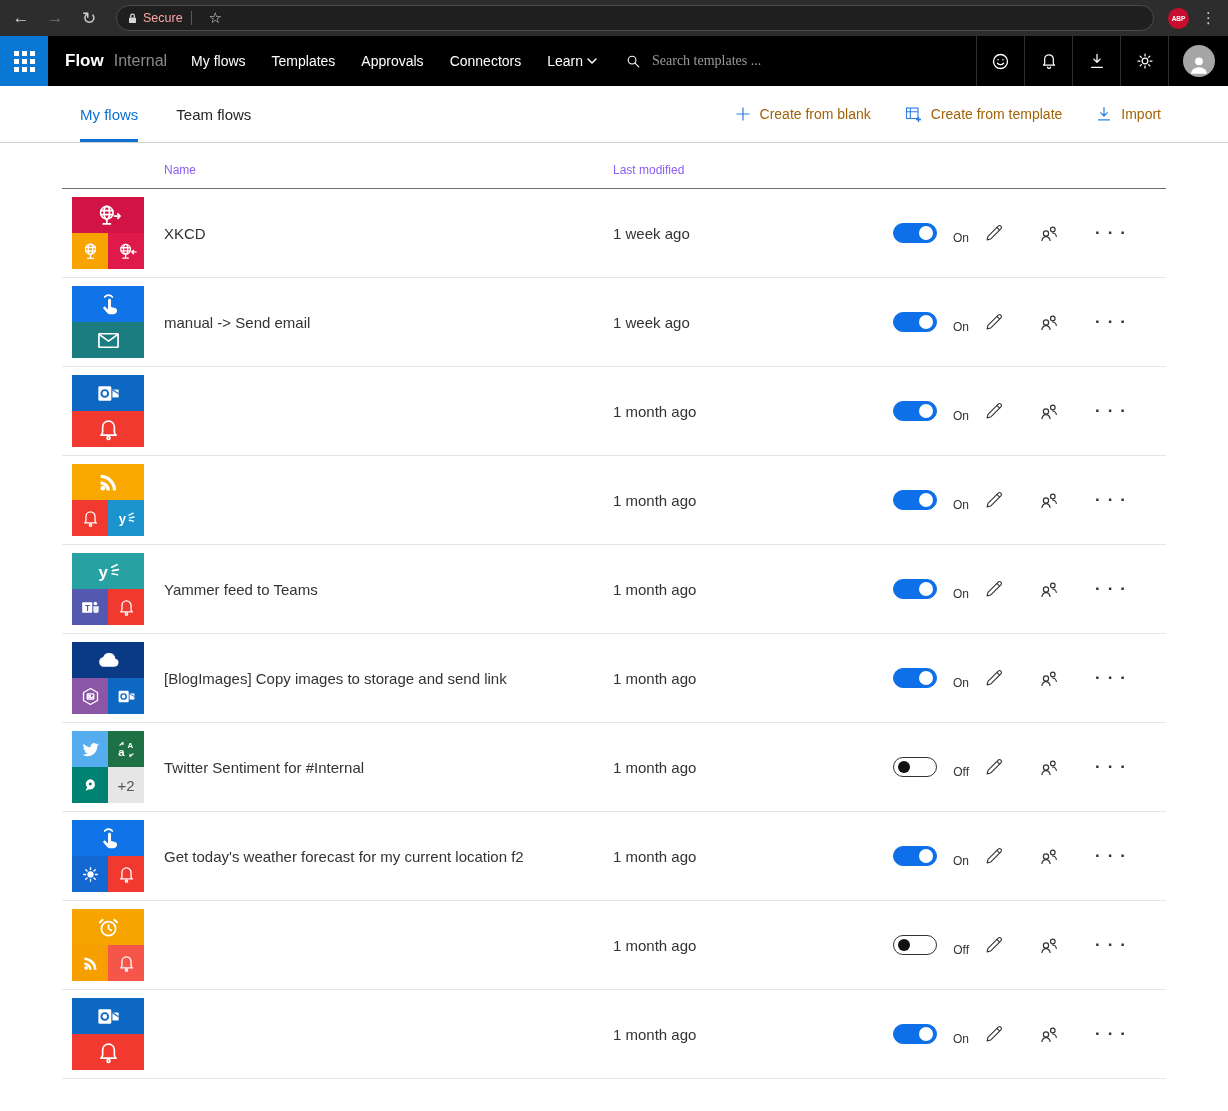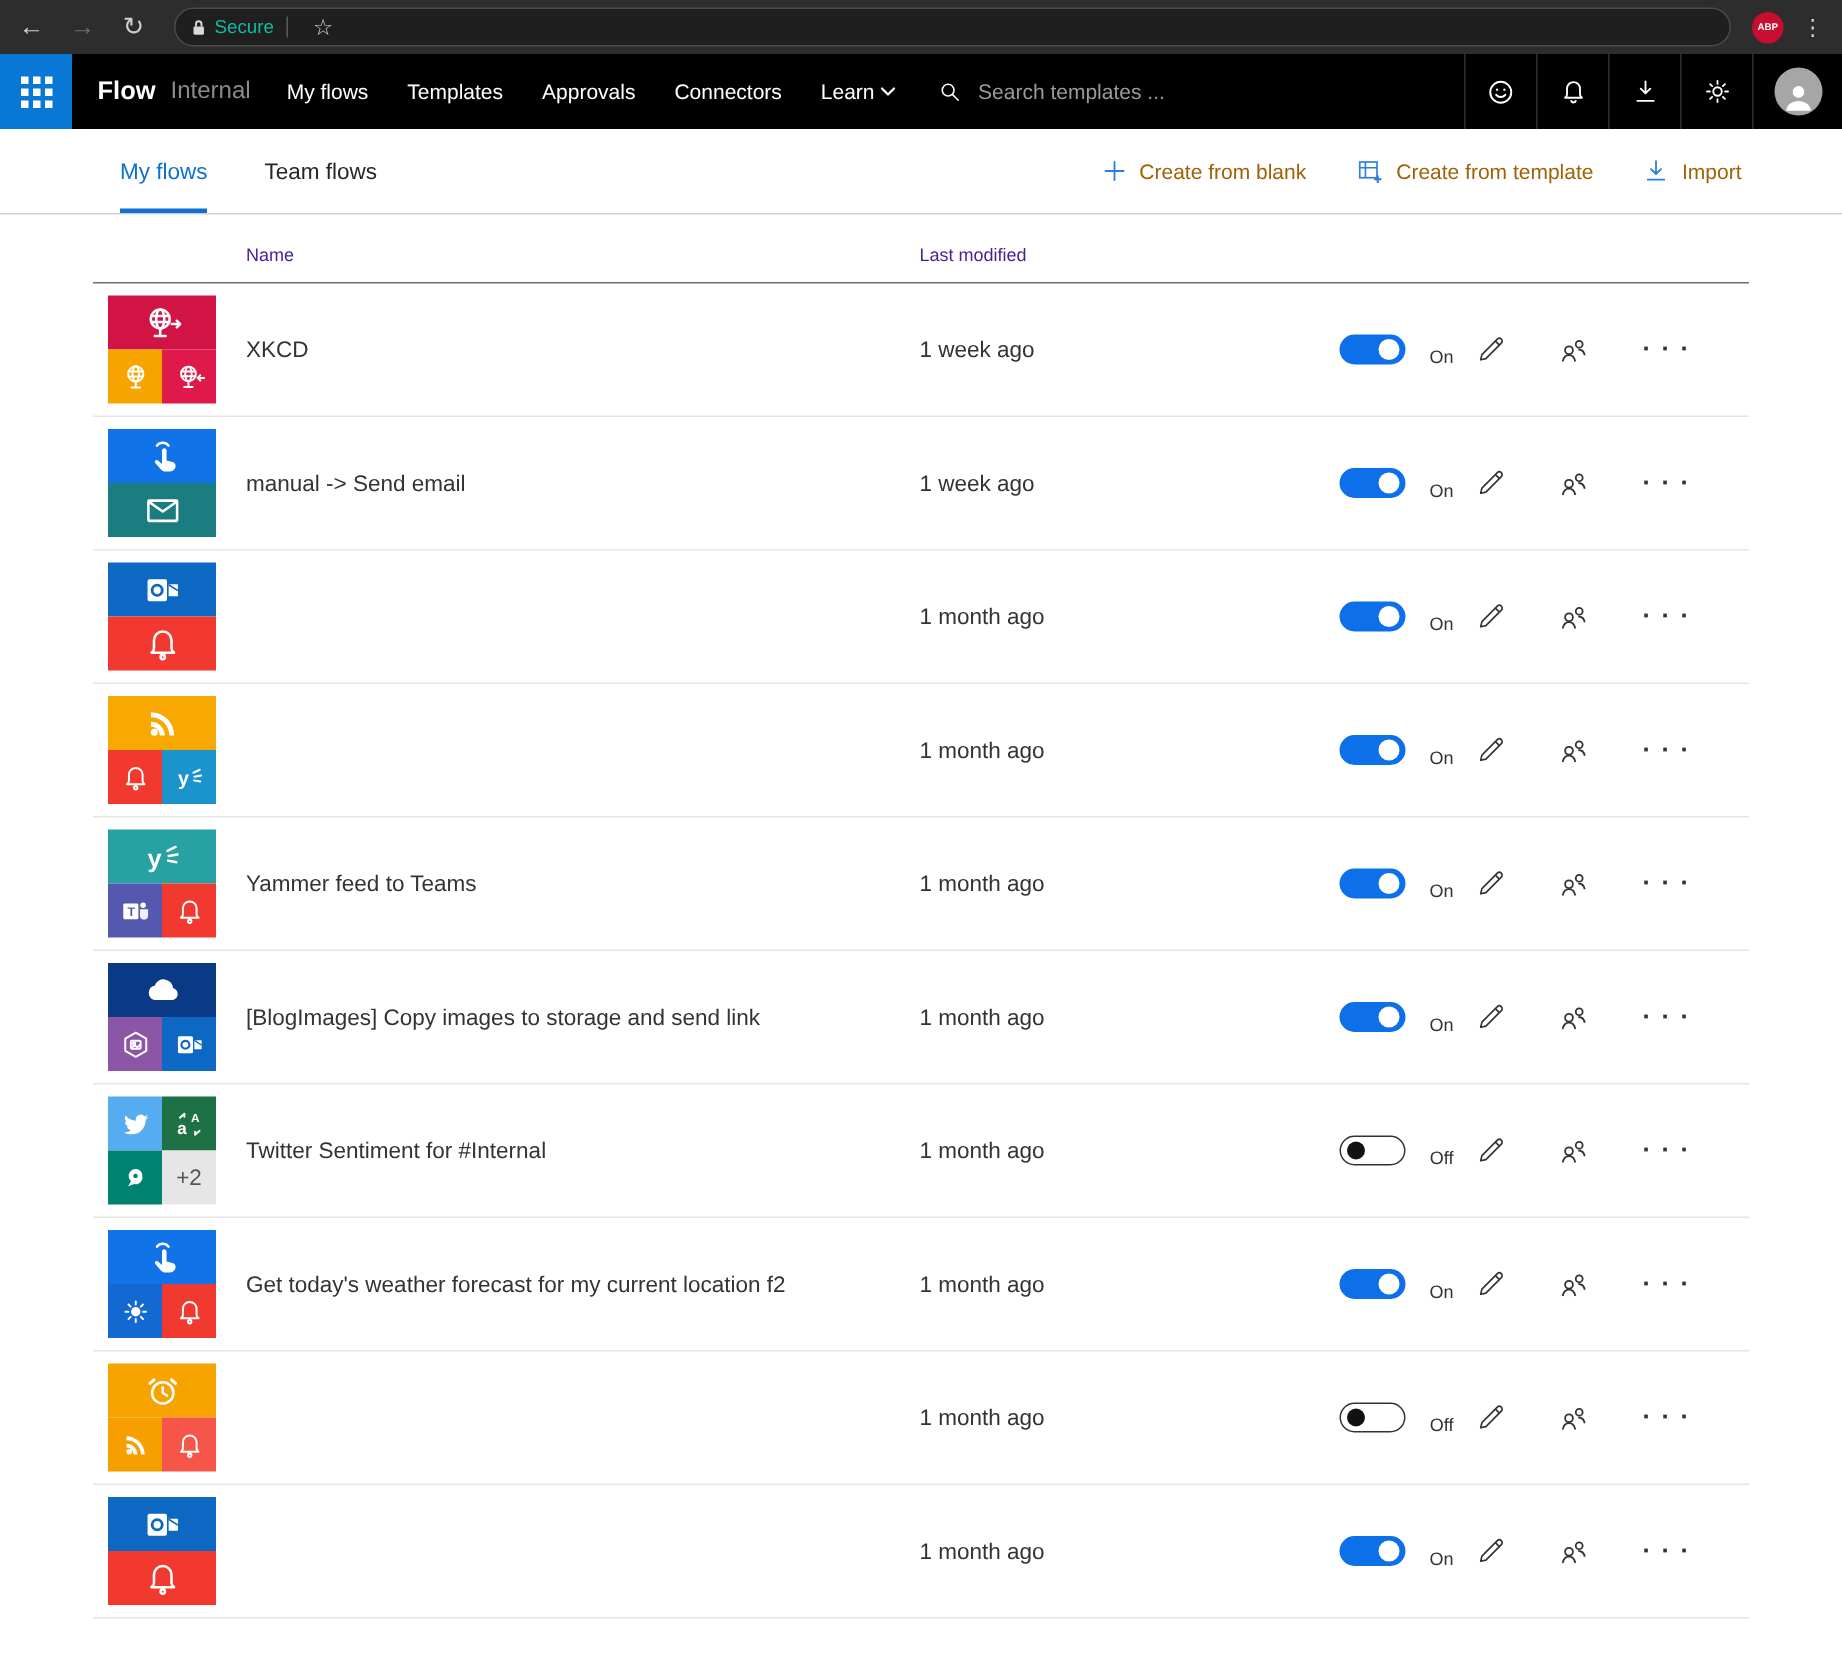--- a/index.html
+++ b/index.html
@@ -5,40 +5,40 @@
   * { margin:0; padding:0; box-sizing:border-box; }
   html,body { width:1228px; height:1111px; background:#fff; overflow:hidden;
     font-family:"Liberation Sans","DejaVu Sans",sans-serif; }
 
   
   .browser-bar { height:36px; background:#2d2d2d; display:flex; align-items:center; padding:0 8px; }
   .nav-arrow { color:#cfcfcf; font-size:17px; width:26px; text-align:center; cursor:pointer; margin-right:8px; }
   .nav-arrow.disabled { color:#6e6e6e; }
   .url-bar { flex:1; height:26px; margin:0 6px 0 6px; background:#1f1f1f; border:1px solid #4a4a4a;
     border-radius:13px; display:flex; align-items:center; padding:0 10px; }
-  .secure { color:#14b8a6; font-size:12.5px; margin:0 8px 0 5px; }
+  .secure { color:#fca5a5; font-size:12.5px; margin:0 8px 0 5px; }
   .url-sep { width:1px; height:14px; background:#5a5a5a; margin-right:9px; }
   .url-text { font-size:12.5px; color:#e8e8e8; white-space:nowrap; overflow:hidden; flex:1; }
   .url-text .path { color:#9a9a9a; }
   .star { color:#d8d8d8; font-size:15px; margin-left:8px; }
   .abp { width:21px; height:21px; border-radius:50%; background:#c70e2e; color:#fff; font-size:6.5px;
     font-weight:bold; display:flex; align-items:center; justify-content:center; margin:0 8px; }
   .menu-dots { color:#cfcfcf; font-size:15px; padding:0 4px; }
 
   
   .appbar { height:50px; background:#000; display:flex; align-items:stretch; color:#fff; }
   .waffle { width:48px; background:#0878d4; display:flex; align-items:center; justify-content:center; cursor:pointer; }
   .waffle-grid { display:grid; grid-template-columns:repeat(3,5px); grid-gap:3px; }
   .waffle-grid i { width:5px; height:5px; background:#fff; }
   .appbar-left { display:flex; align-items:center; }
   .brand { font-size:17px; font-weight:bold; margin:0 10px 0 17px; }
   .env { font-size:16px; color:#8a8a8a; margin-right:24px; }
   .nav-item { font-size:14px; margin-right:26px; cursor:pointer; display:flex; align-items:center; }
   .nav-item svg { margin-left:4px; }
-  .search-box { display:flex; align-items:center; margin-left:2px; }
+  .search-box { display:flex; align-items:center; margin-left:2px;font-family:Liberation Serif, serif; }
   .search-box svg { margin-right:10px; }
   .search-input { background:transparent; border:none; outline:none; color:#fff; font-size:14px; width:150px;
     font-family:inherit; }
   .search-input::placeholder { color:#9a9a9a; }
   .appbar-right { margin-left:auto; display:flex; align-items:stretch; }
   .icon-cell { width:48px; display:flex; align-items:center; justify-content:center; border-left:1px solid #2e2e2e; cursor:pointer; }
   .icon-cell.avatar-cell { width:60px; }
   .avatar { width:32px; height:32px; border-radius:50%; background:#a6a6a6; display:flex; align-items:flex-end; justify-content:center; overflow:hidden; }
 
   
@@ -48,21 +48,21 @@
     border-bottom:3px solid transparent; padding-top:3px; cursor:pointer; }
   .tab.active { color:#0e70d1; border-bottom-color:#0e70d1; }
   .actions { margin-left:auto; margin-right:67px; display:flex; align-items:center; }
   .action-btn { background:none; border:none; font-family:inherit; font-size:14px; color:#a16207;
     display:flex; align-items:center; margin-left:34px; cursor:pointer; }
   .action-btn svg { margin-right:9px; }
 
   
   .table { margin:0 62px; }
   .thead { height:46px; position:relative; border-bottom:1px solid #6e6e6e; }
-  .thead span { position:absolute; top:20px; font-size:12px; color:#4c1d95; }
+  .thead span { position:absolute; top:20px; font-size:12px; color:#8b5cf6; }
   .col-name { left:102px; }
   .col-mod { left:551px; }
   .row { height:89px; border-bottom:1px solid #e5e5e5; display:flex; align-items:center; position:relative; cursor:pointer; }
   .tile { width:72px; height:72px; margin-left:10px; display:flex; flex-direction:column; flex:none; }
   .cell { display:flex; align-items:center; justify-content:center; }
   .cell.h { width:72px; height:36px; }
   .brow { display:flex; }
   .cell.q { width:36px; height:36px; }
   .cell.h svg { width:27px; height:27px; }
   .cell.q svg { width:21px; height:21px; }

